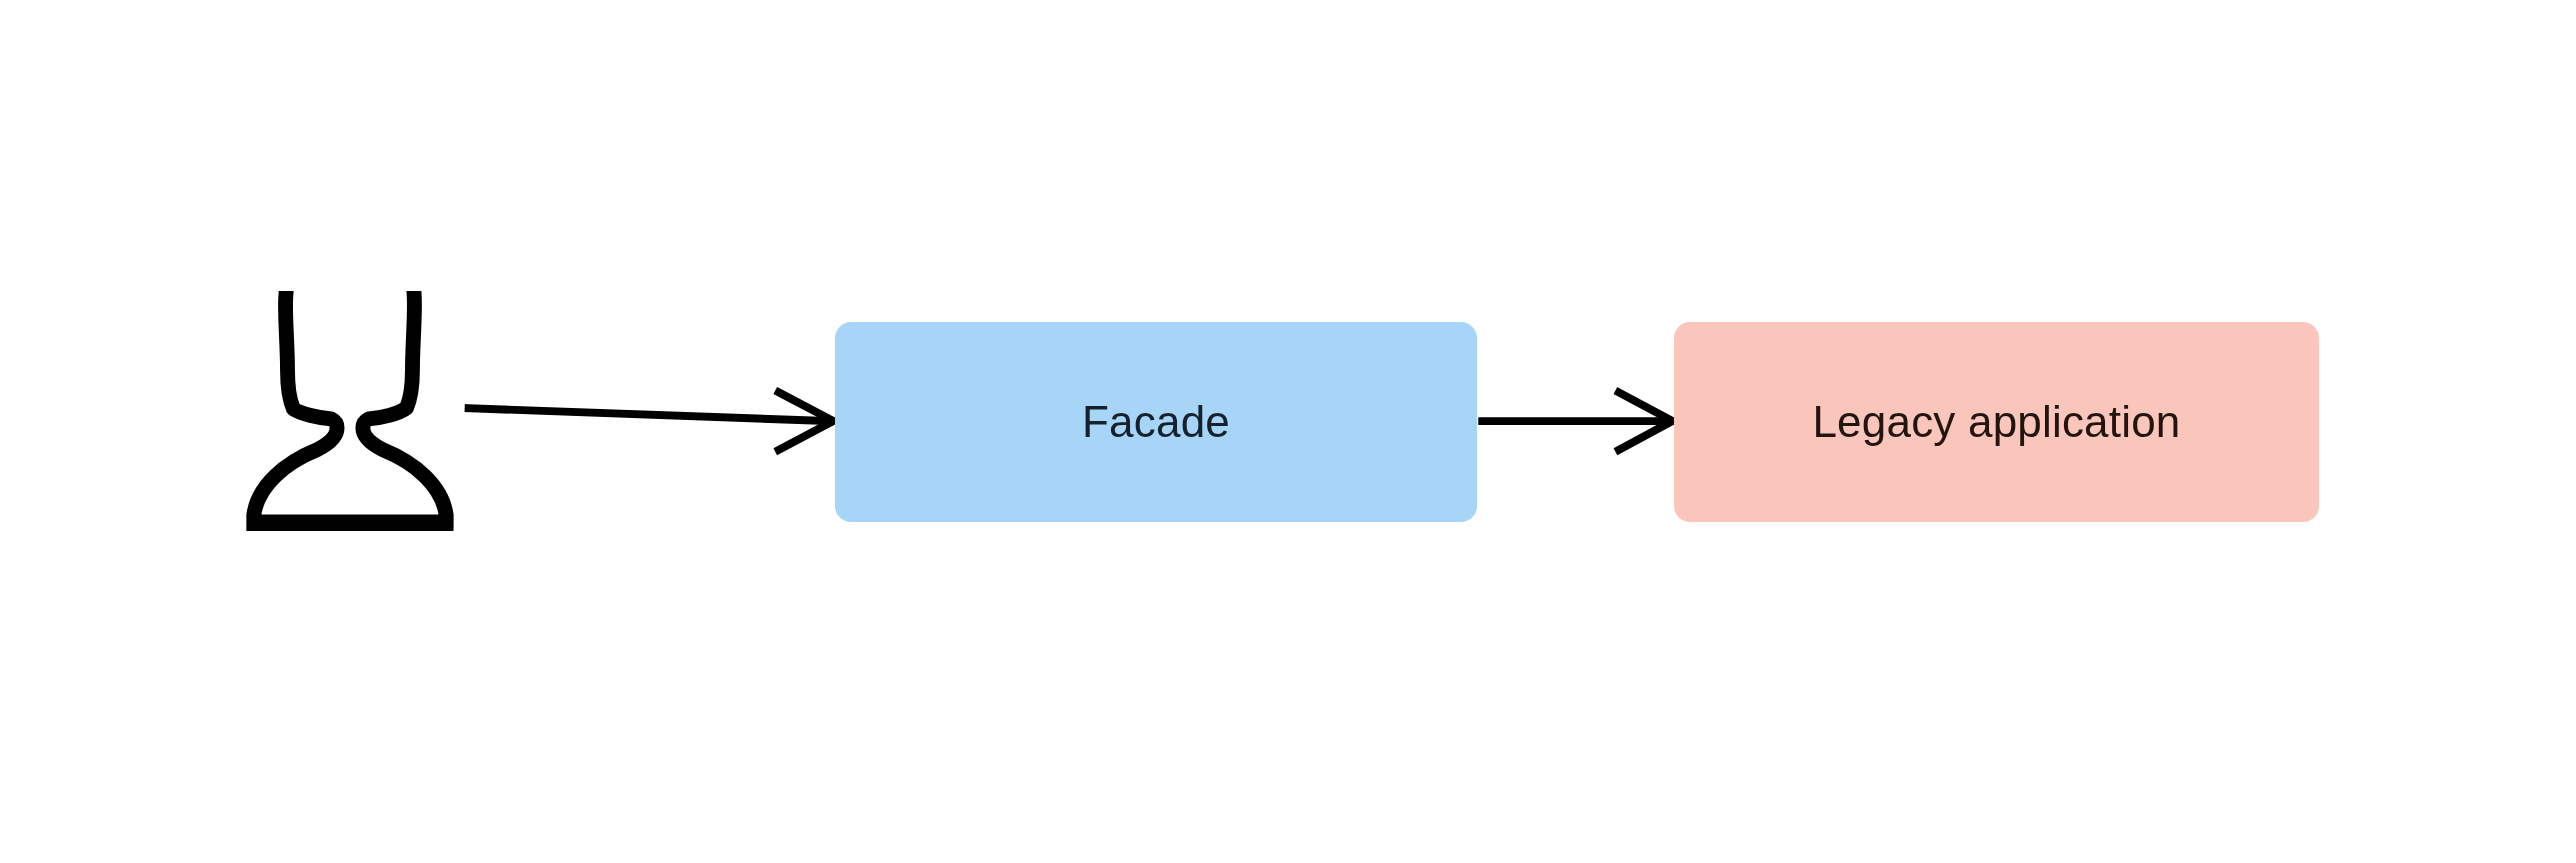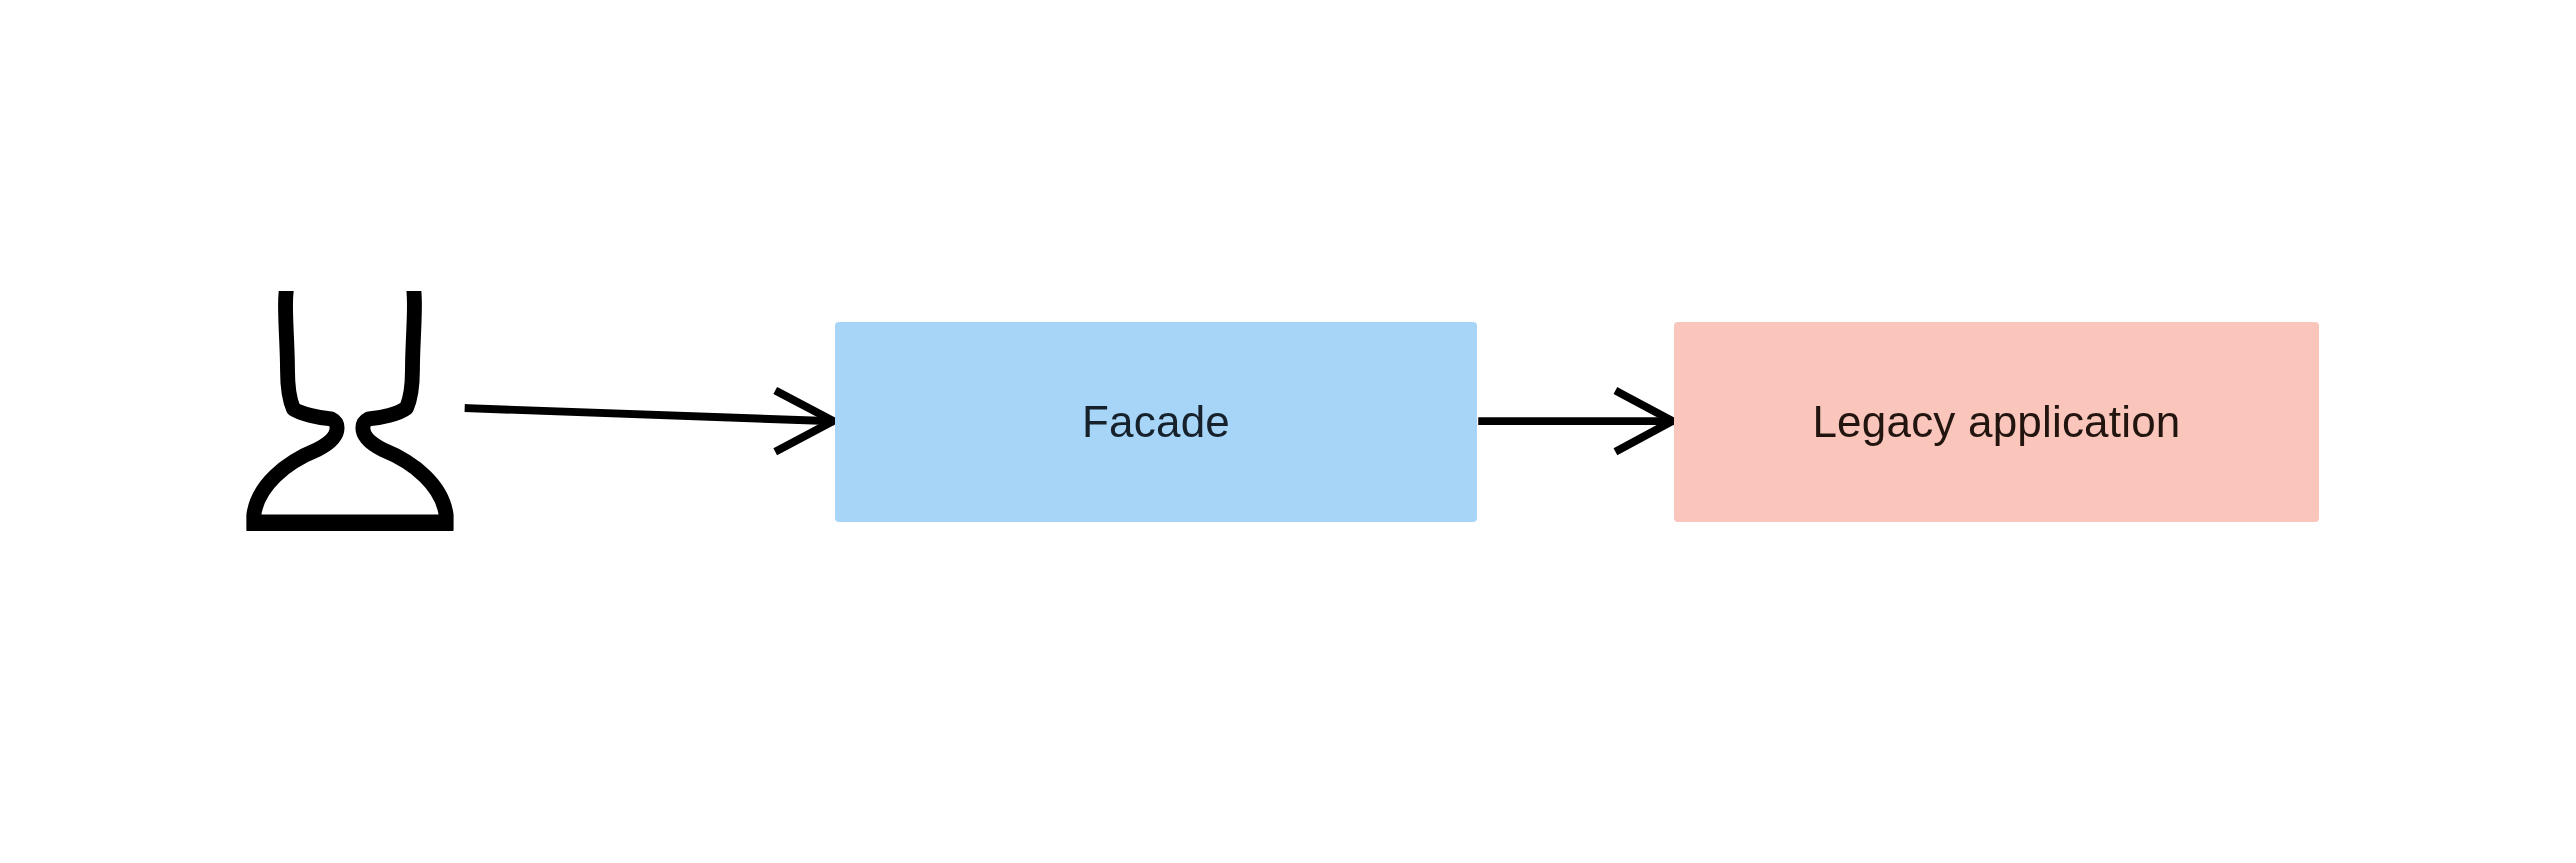--- a/index.html
+++ b/index.html
@@ -25,21 +25,21 @@
     width: 2576px;
     height: 864px;
     display: block;
   }
   .node-box {
     position: absolute;
     box-sizing: border-box;
     display: flex;
     align-items: center;
     justify-content: center;
-    border-radius: 4px;
+    border-radius: 16px;
     border: none;
   }
   .node-label {
     font-family: "Liberation Sans", sans-serif;
     font-size: 44px;
     font-weight: 400;
     letter-spacing: 0.2px;
     line-height: 1.1;
     white-space: nowrap;
     text-align: center;

